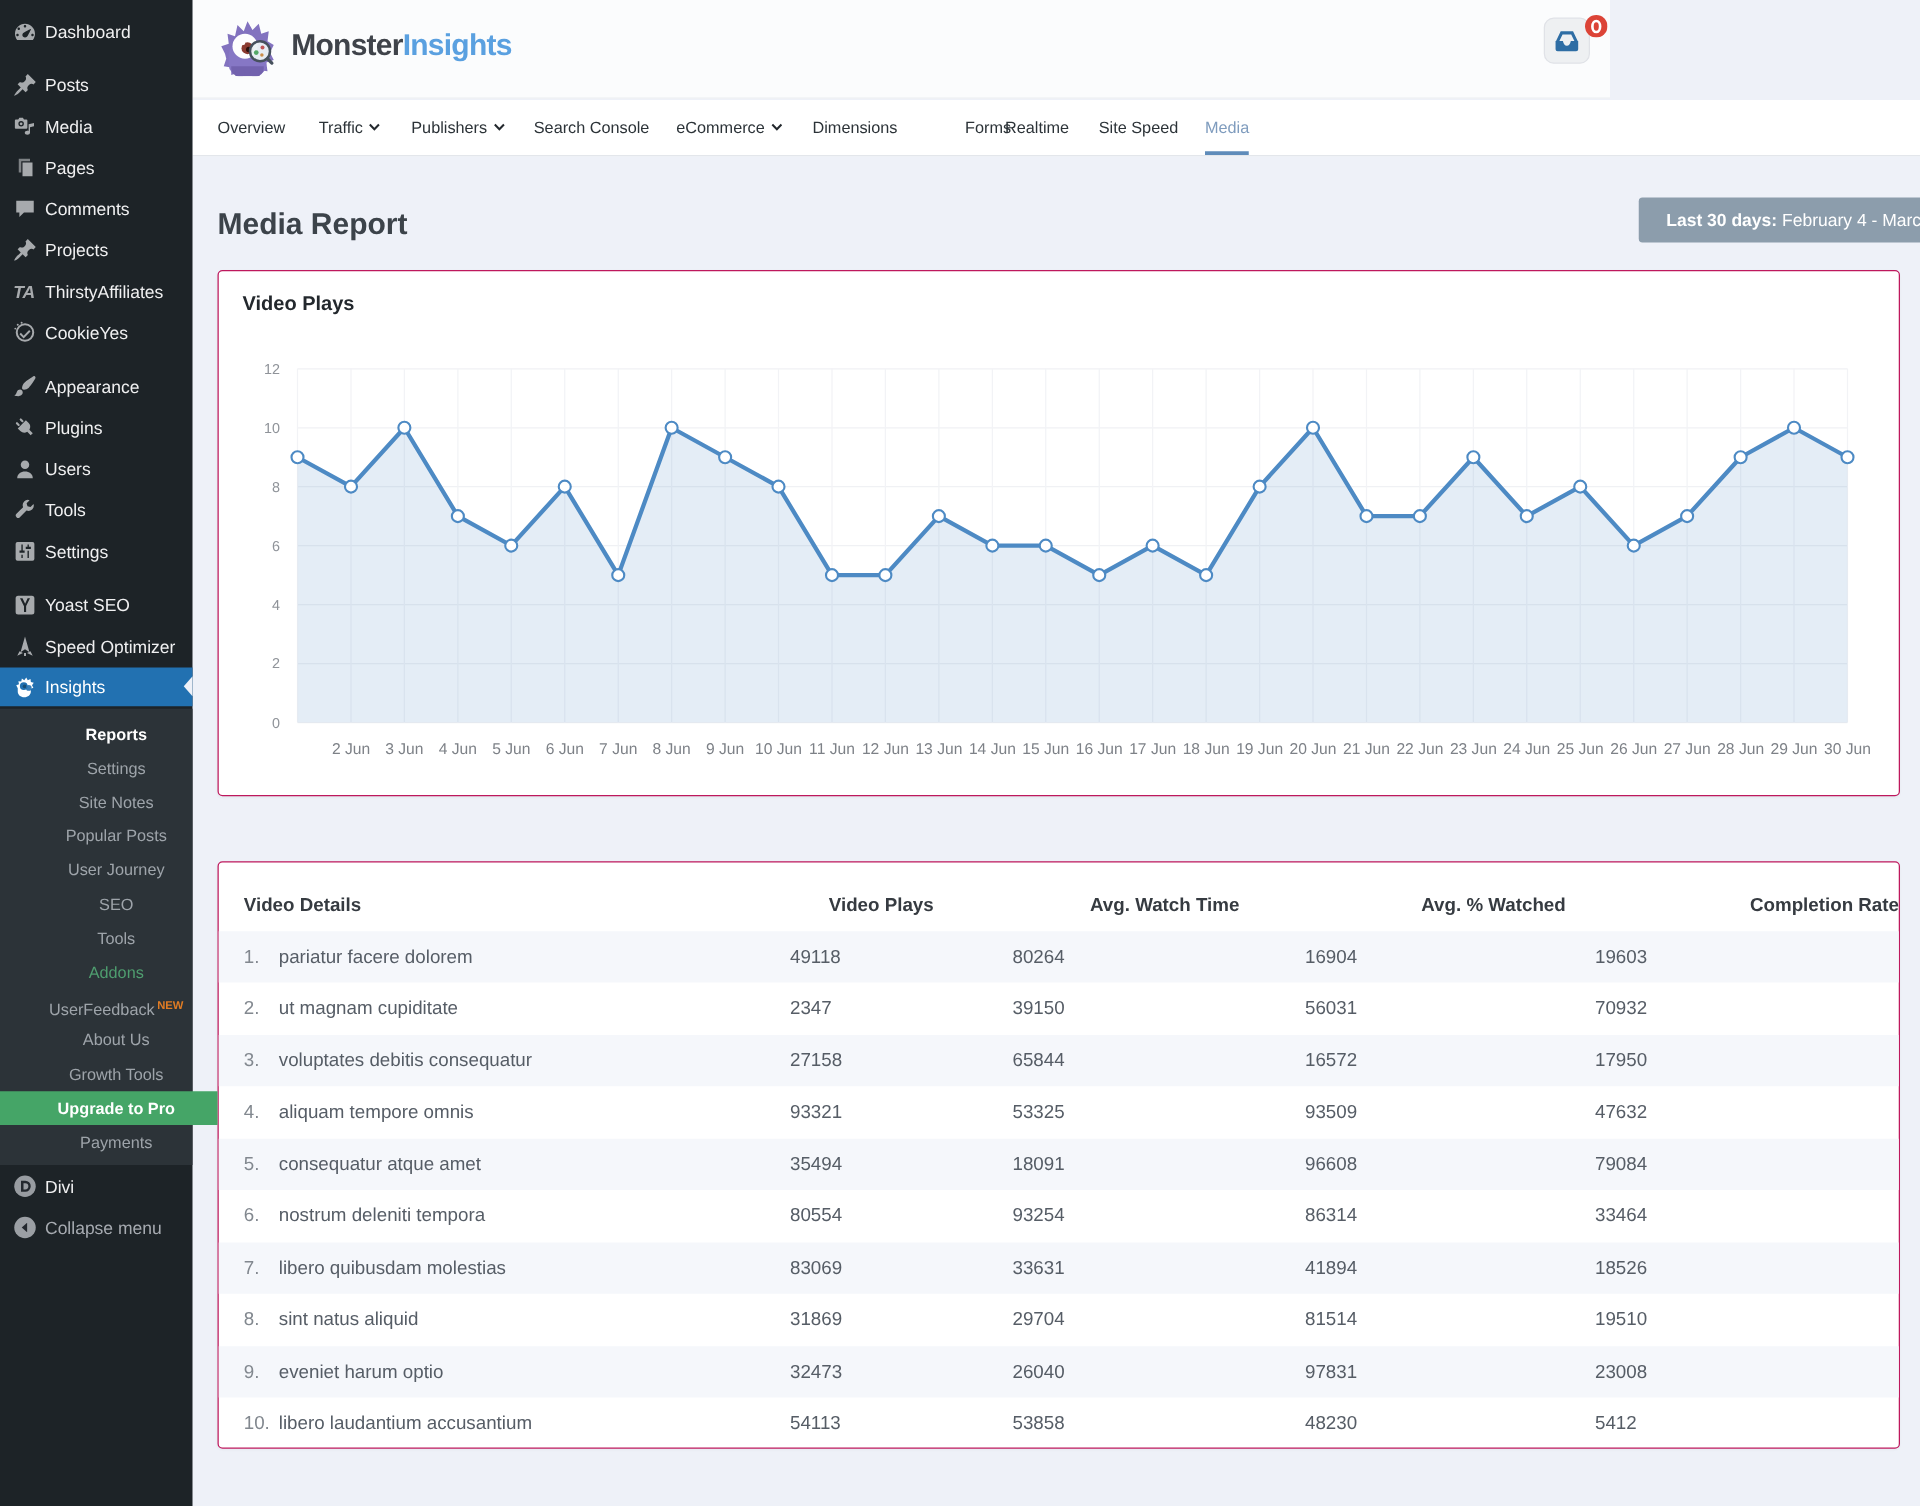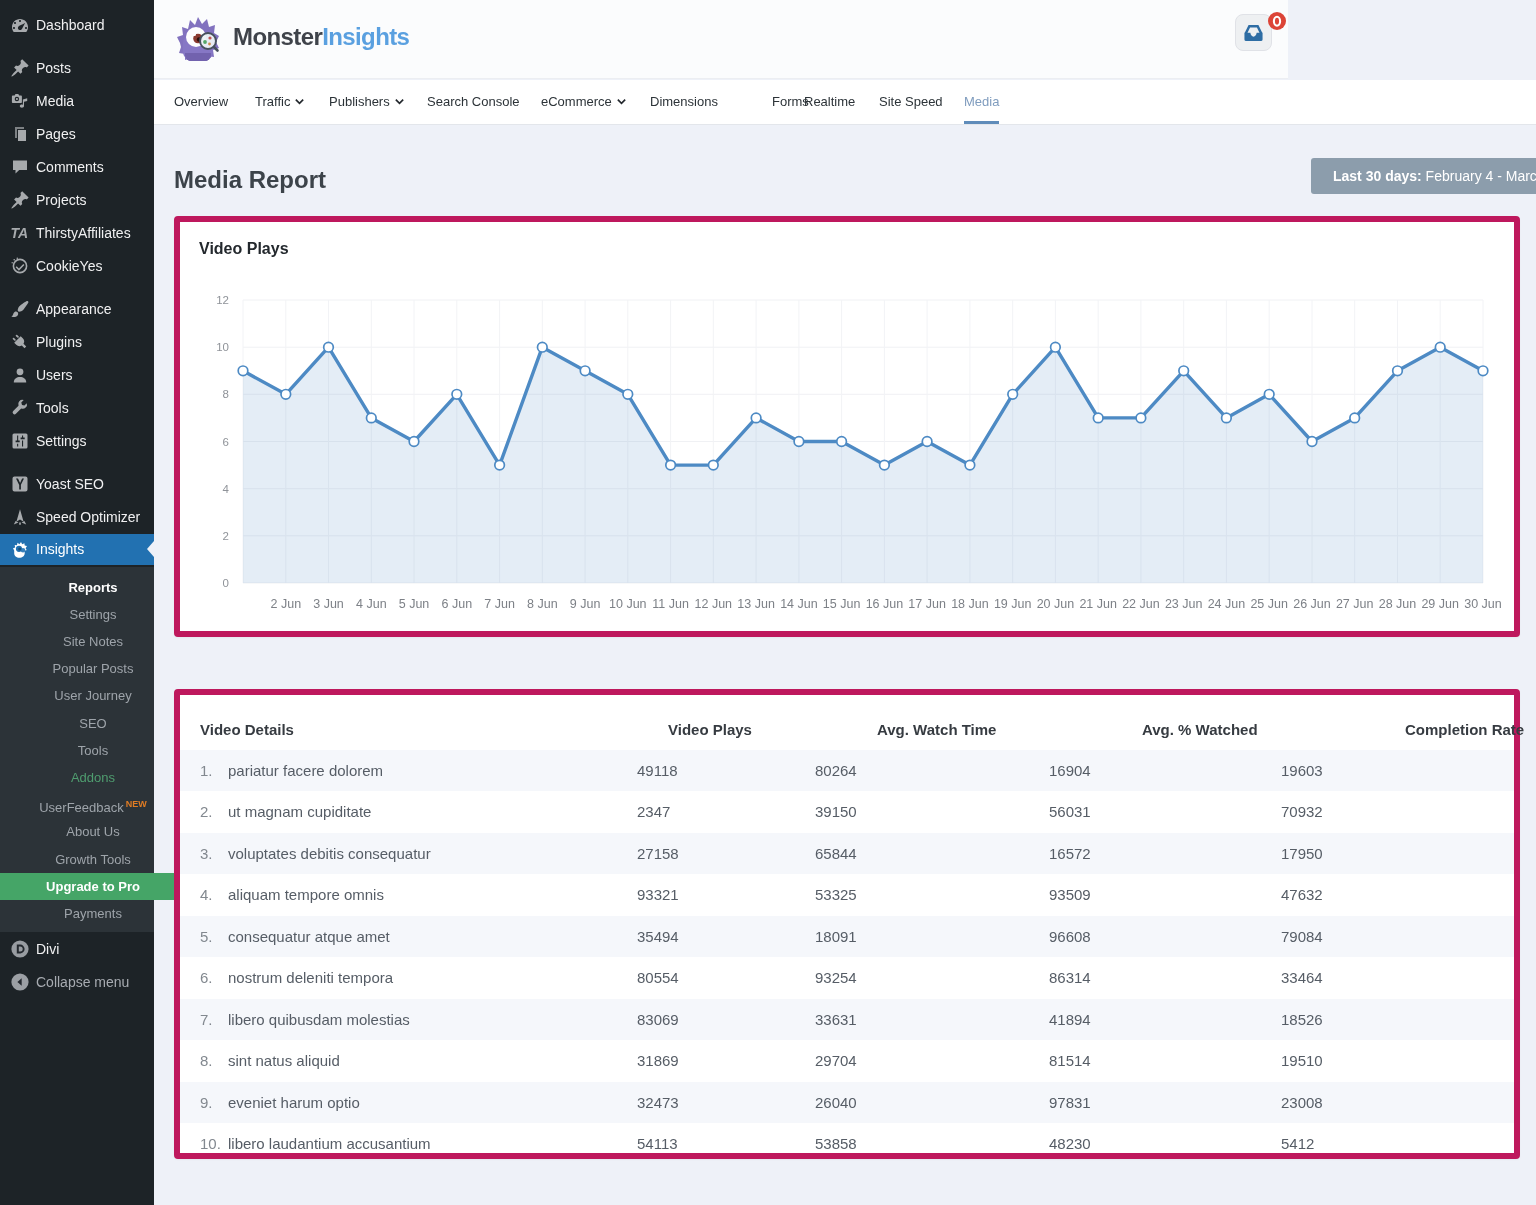--- a/index.html
+++ b/index.html
@@ -30,21 +30,21 @@
 .tab { position:absolute; top:0; line-height:44px; font-size:13px; color:#2c3338; white-space:nowrap; }
 .tab.media { color:#7f9cbe; }
 .tab.media:after { content:""; position:absolute; left:0; right:0; bottom:0; height:3px; background:#5f8cba; }
 .content { position:absolute; left:0; top:126px; width:1526px; height:1079px; background:#eef1f8; }
 .ptitle { position:absolute; left:20px; top:40px; font-size:24px; font-weight:bold; color:#3c434a; }
 .datebtn { position:absolute; right:16px; top:32px; width:353px; height:36px; line-height:36px; background:#8c9dac; border-radius:3px; color:#fff; font-size:14px; padding-left:22px; }
 .datebtn .cal { position:absolute; right:32px; top:9px; }
 .datebtn .crt { position:absolute; right:16px; top:15px; }
 .datebtn b { font-weight:bold; }
 .caret { display:block; width:0; height:0; border-left:4.5px solid transparent; border-right:4.5px solid transparent; border-top:5px solid #fff; }
-.card { position:absolute; left:20px; width:1346px; background:#fff; border:6px solid #be185d; border-radius:4px; box-shadow:0 1px 2px rgba(30,40,60,0.04); }
+.card { position:absolute; left:20px; width:1346px; background:#fff; border:1px solid #be185d; border-radius:4px; box-shadow:0 1px 2px rgba(30,40,60,0.04); }
 .chartcard { top:90px; height:421px; }
 .cardtitle { position:absolute; left:19px; top:18px; font-size:16px; font-weight:bold; color:#23282d; }
 .chart { position:absolute; left:0; top:0; }
 .tablecard { top:563px; height:470px; }
 .trow { position:relative; display:grid; grid-template-columns:457px 178px 234px 232px 243px; height:41.5px; line-height:41.5px; font-size:15px; color:#565d66; }
 .trow.thead { height:54.5px; line-height:69px; font-weight:bold; color:#363b41;gap:31px; }
 .trow.alt { background:#f5f7fb; }
 .c0 { padding-left:20px; white-space:nowrap; }
 .num { display:inline-block; width:18px; color:#82888f; }
 .name { margin-left:10px; }

